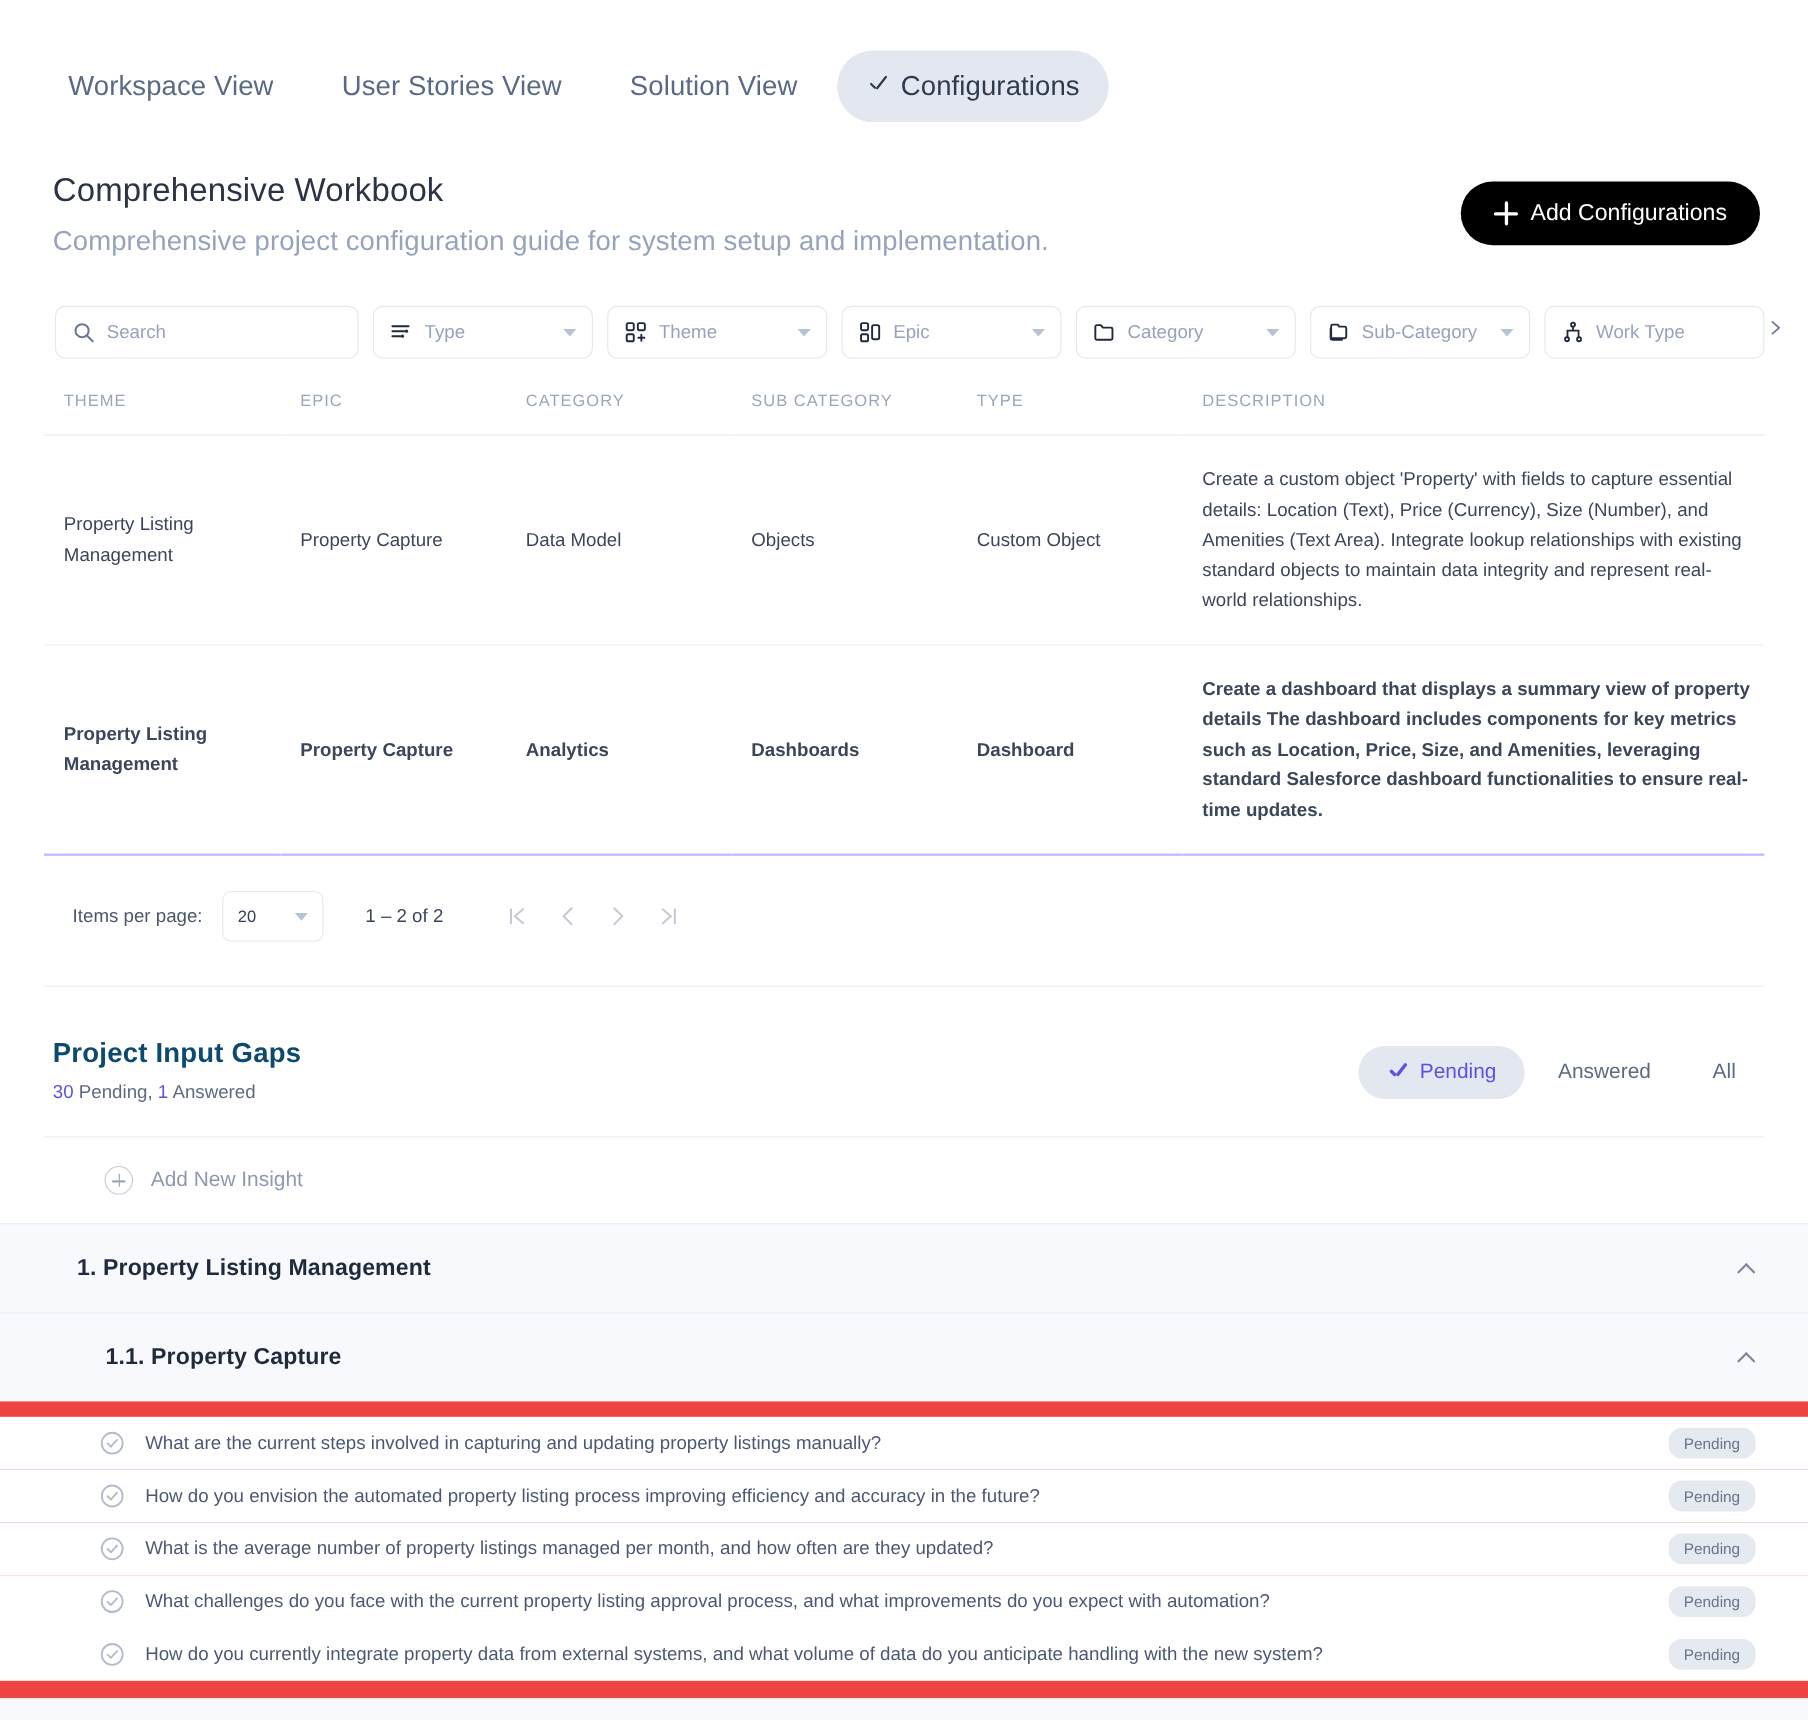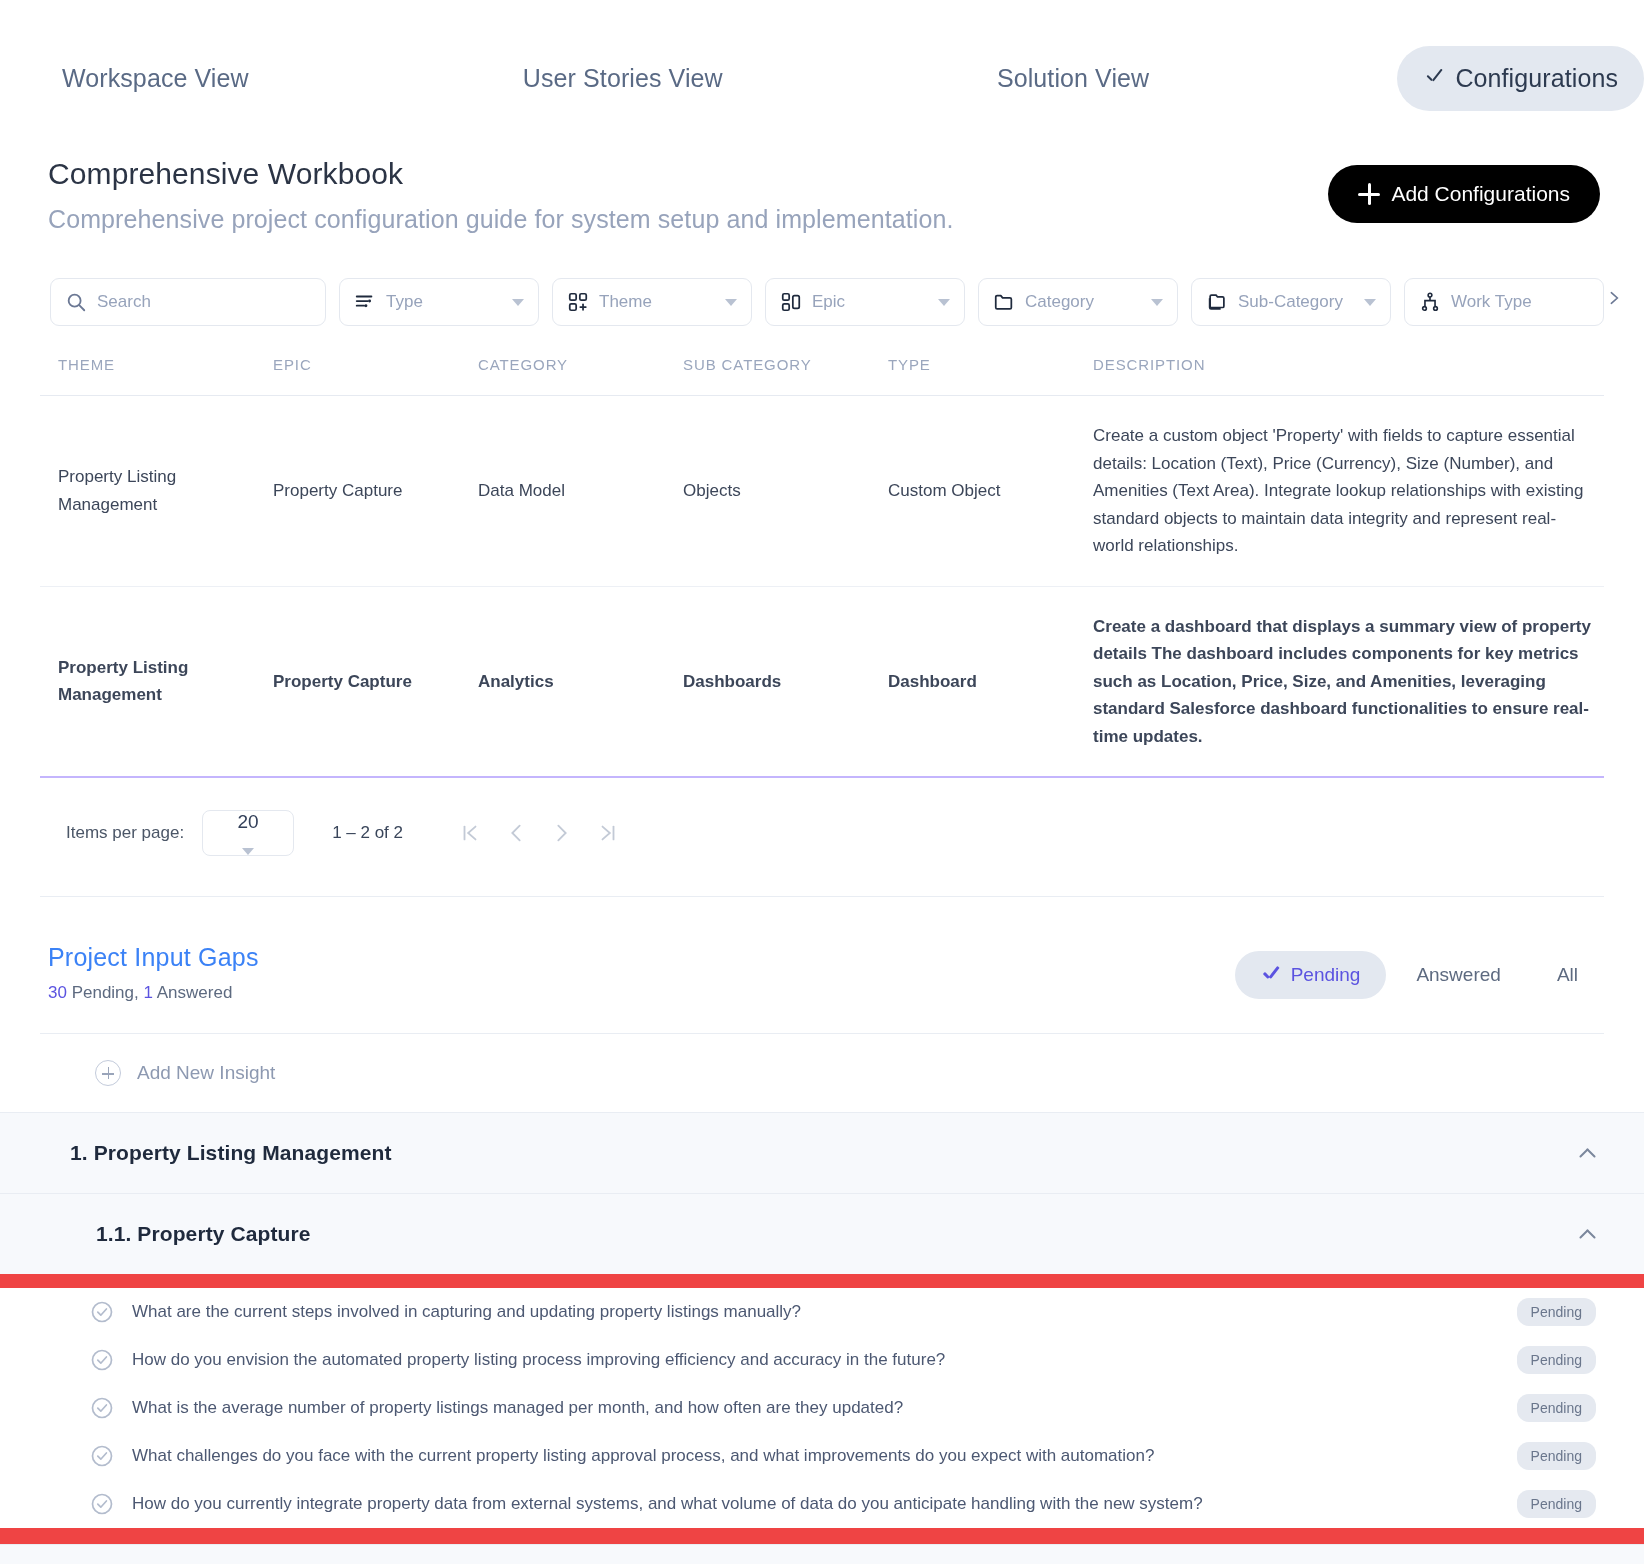--- a/index.html
+++ b/index.html
@@ -12,21 +12,20 @@
     -webkit-font-smoothing: antialiased;
   }
   .page { position: relative; width: 1644px; height: 1564px; overflow: hidden; background:#fff; }
 
   
   .tabbar {
     display: flex;
     align-items: center;
     gap: 10px;
     padding: 46px 0 0 36px;
-    justify-content: space-between;
   }
   .tab {
     font-size: 25px;
     color: #5a6a85;
     padding: 18px 26px;
     border-radius: 34px;
     white-space: nowrap;
     cursor: pointer;
     letter-spacing: .1px;
   }
@@ -108,34 +107,34 @@
   td.desc { color:#3c4659; }
 
   
   .pager {
     display:flex; align-items:center; gap: 0px; padding: 32px 0 0 66px; font-size:17px; color:#4b5667;
   }
   .pager .ipp { margin-right: 18px; }
   .ipp-box {
     width: 92px; height: 46px; border:1px solid #e4e8ef; border-radius:8px;
     display:flex; align-items:center; justify-content:space-between; padding: 0 13px;
-    font-size:19px; color:#33405a; margin-right: 38px; flex-direction: column;
+    font-size:15px; color:#33405a; margin-right: 38px;
   }
   .range { margin-right: 44px; font-size:17px; color:#39455a;}
   .pg-btn { width:46px; height:46px; display:flex; align-items:center; justify-content:center; color:#c3cad6;}
   .pg-btn svg { display:block; }
 
   .big-sep { height: 1px; background:#e9edf3; margin: 40px 40px 0 40px; }
 
   
   .gaps-head {
     display:flex; align-items:flex-start; justify-content:space-between;
     padding: 46px 40px 0 48px;
   }
-  .gaps-title { font-size: 25px; font-weight:400; color:#3b82f6; letter-spacing:.2px;}
+  .gaps-title { font-size: 25px; font-weight:700; color:#0c4a6e; letter-spacing:.2px;}
   .gaps-counts { margin-top: 11px; font-size:17px; color:#5d6a80;}
   .gaps-counts b { color:#5b53e0; font-weight:400; }
   .seg { display:flex; align-items:center; gap: 4px; margin-top: 8px; }
   .seg .pill {
     font-size:19px; color:#5d6a80; padding: 13px 26px; border-radius: 28px; cursor:pointer;
     display:flex; align-items:center; gap:10px; white-space:nowrap;
   }
   .seg .pill.on { background:#e3e8f0; color:#5b53e0; }
   .seg .pill .tick2 { width:20px; height:20px; position:relative; flex:none;}
   .seg .pill .tick2::before{content:"";position:absolute;left:2px;top:9px;width:7px;height:2.6px;background:#5b53e0;transform:rotate(45deg);border-radius:1px;}

